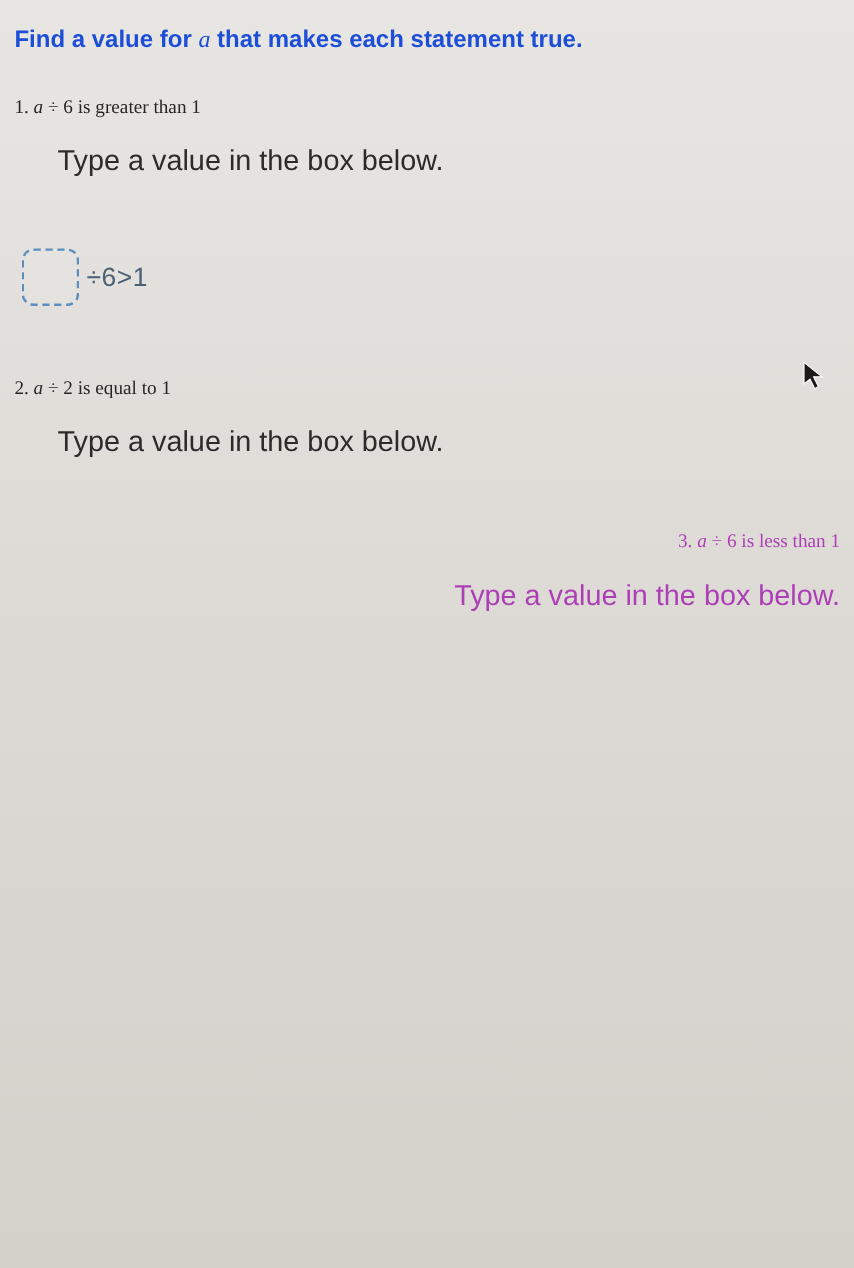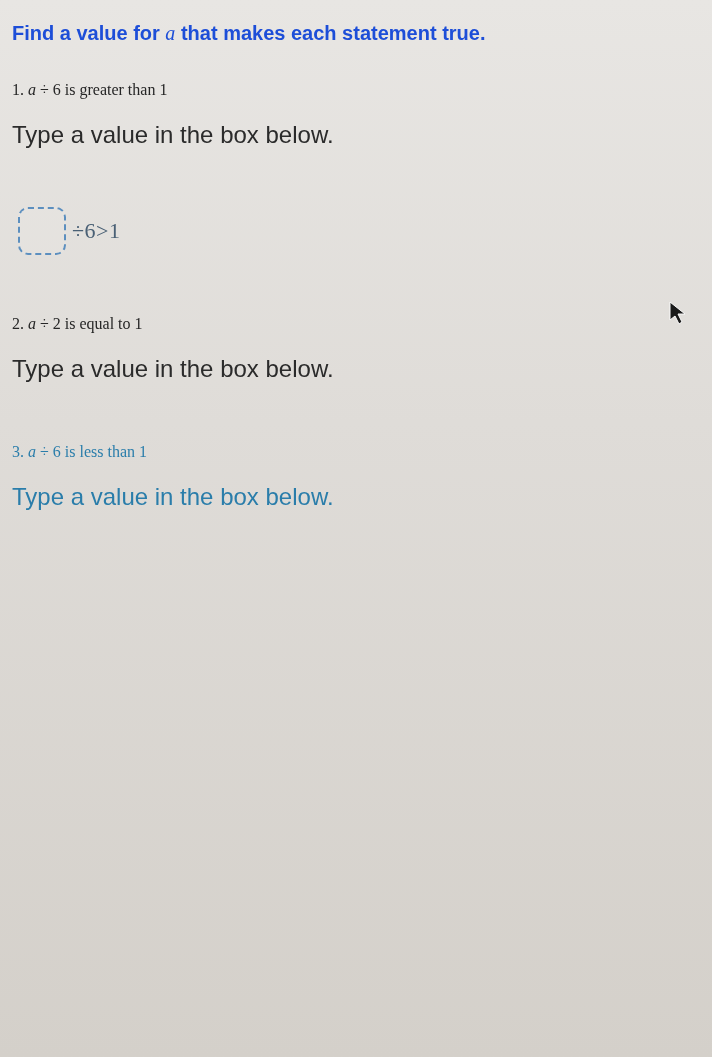--- a/index.html
+++ b/index.html
@@ -41,20 +41,21 @@
     }
     .q-title .var {
       font-style: italic;
     }
     .q-prompt {
       font-size: 24px;
       font-weight: 500;
       margin-bottom: 58px;
       font-family: Verdana, Geneva, sans-serif;
       color: #2b2b2b;
+      margin-left: 36px;
     }
     .eq-row {
       display: flex;
       align-items: center;
       gap: 4px;
       padding-left: 6px;
     }
     .input-box {
       width: 48px;
       height: 48px;
@@ -62,26 +63,26 @@
       border-radius: 10px;
       background: rgba(255,255,255,0.08);
       outline: none;
       font-size: 22px;
       text-align: center;
       color: #334;
     }
     .eq-text {
       font-size: 22px;
       color: #4a6075;
-      font-family: Liberation Serif, serif;
+      font-family: Liberation Sans, sans-serif;
       letter-spacing: 0.5px;
       padding-left: 2px;
     }
     .q3 { opacity: 0.82; }
-    .q3 .q-title, .q3 .q-prompt { color: #0369a1; }
+    .q3 .q-title, .q3 .q-prompt { color: #a21caf; text-align: right; }
     .q3 .eq-text { color: #7b8b96; opacity: 0.85; }
     .q3 .input-box { border-color: #8aa5ba; opacity: 0.75; }
     .cursor {
       position: absolute;
       top: 300px;
       right: 24px;
     }
     .cursor svg { display: block; }
   </style>
 </head>

